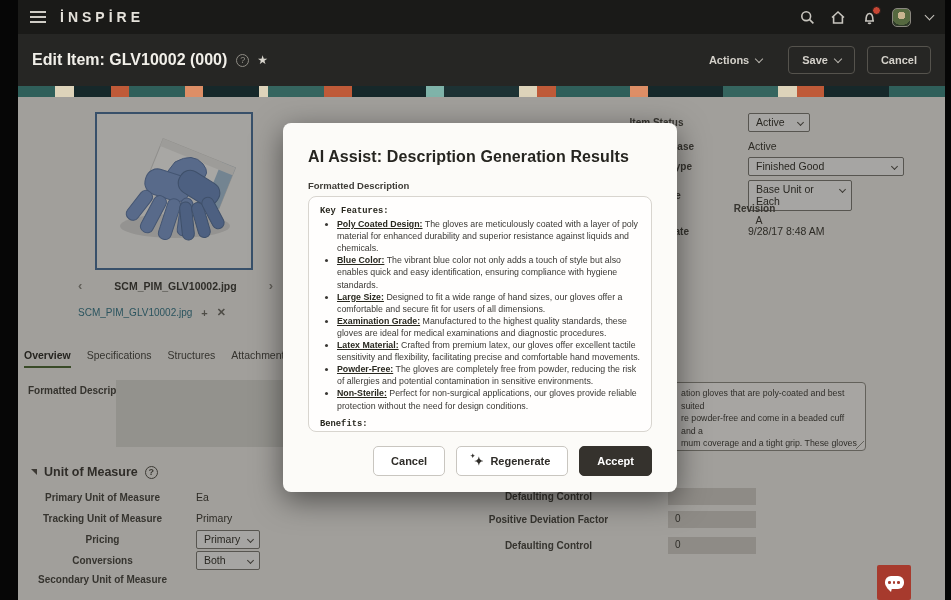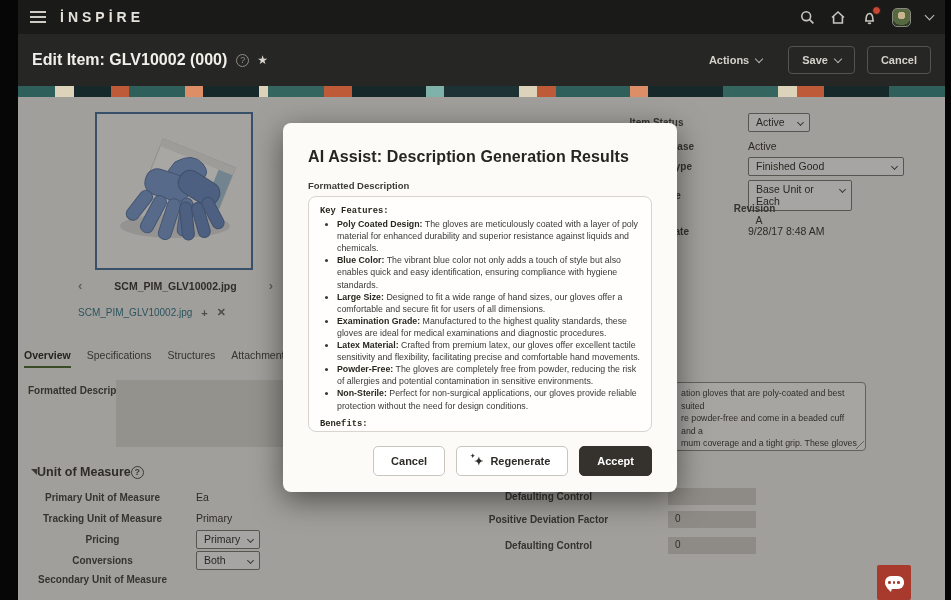--- a/index.html
+++ b/index.html
@@ -68,21 +68,21 @@
   .sel .schev { position:absolute; right:6px; top:6px; width:5px; height:5px;
          border-right:1.4px solid #4f4d48; border-bottom:1.4px solid #4f4d48; transform:rotate(45deg);}
 
   .tabs { position:absolute; left:6px; top:252px; display:flex; gap:16px; font-size:10.5px; color:#45443f; }
   .tab { padding-bottom:5px; border-bottom:2px solid transparent; cursor:pointer; white-space:nowrap;}
   .tab.active { font-weight:bold; color:#2b2a26; border-bottom-color:#4c6a34; }
 
   .fd-label { position:absolute; left:10px; top:288px; font-size:10px; font-weight:bold; color:#45433e; }
   .fd-box { position:absolute; left:98px; top:283px; width:560px; height:67px; background:#dcdbd7; }
 
-  .uom-head { position:absolute; left:13px; top:368px; display:flex; align-items:center; 
+  .uom-head { position:absolute; left:13px; top:368px; display:flex; align-items:center; gap:7px;
               font-size:12.5px; font-weight:bold; color:#3a3834;text-align:right; }
   .tri { width:0; height:0; border-left:6px solid transparent; border-top:6px solid #4f4d47; }
   .q-circle { width:13px; height:13px; border:1.3px solid #4f4d47; border-radius:50%; font-size:9px;
               font-weight:bold; color:#4f4d47; display:flex; align-items:center; justify-content:center;}
   .uom-row { position:absolute; left:0; width:330px; display:flex; align-items:center; }
   .uom-row .f-label { width:178px; }
 
   .pr-row { position:absolute; left:420px; width:420px; display:flex; align-items:center; }
   .pr-row .f-label { width:230px; }
   .num-box { width:88px; height:17px; background:#d3d1cc; font-size:10px; color:#3a3833;
@@ -98,21 +98,21 @@
   
   .modal { position:absolute; left:265px; top:26px; width:394px; height:369px; background:#fcfbf8;
            border-radius:8px; box-shadow:0 8px 30px rgba(0,0,0,0.5); z-index:60; }
   .m-title { margin:25px 25px 0; font-size:16px; font-weight:bold; color:#262520; letter-spacing:0.1px;}
   .m-label { margin:14px 25px 5px; font-size:9.5px; font-weight:bold; color:#3e3c37; }
   .m-box { margin:0 25px; height:236px; border:1px solid #d8d5cf; border-radius:8px; background:#fffefd;
            padding:6px 11px; overflow:hidden; font-size:8.8px; line-height:12.1px; color:#3a3834; }
   .m-h { font-weight:bold; color:#29281f; margin:2px 0 1px;font-family:Liberation Mono, monospace; }
   .m-box ul { list-style:disc; padding-left:17px; margin:0 0 6px; }
   .m-box li { margin:0; }
-  .m-box .lead { font-weight:bold; color:#29281f; }
+  .m-box .lead { font-weight:bold; color:#29281f;text-decoration:underline; }
   .m-footer { position:absolute; right:25px; bottom:16px; display:flex; gap:11px; }
   .m-btn { height:30px; display:flex; align-items:center; gap:7px; padding:0 17px; background:#fff;
            border:1px solid #c9c6c0; border-radius:5px; font-size:11px; font-weight:bold; color:#2e2c28; cursor:pointer;}
   .m-btn.accept { background:#35322d; border-color:#35322d; color:#fff; }
   .spark { position:relative; font-size:11px; line-height:1; color:#2e2c28; }
   .spark i { position:absolute; font-style:normal; font-size:6px; left:-4px; top:-3px; }
 
   
   .chat { position:absolute; left:859px; top:468px; width:34px; height:35px; background:#a73a2d;
           border-radius:2px; z-index:70; display:flex; align-items:center; justify-content:center; cursor:pointer;}

